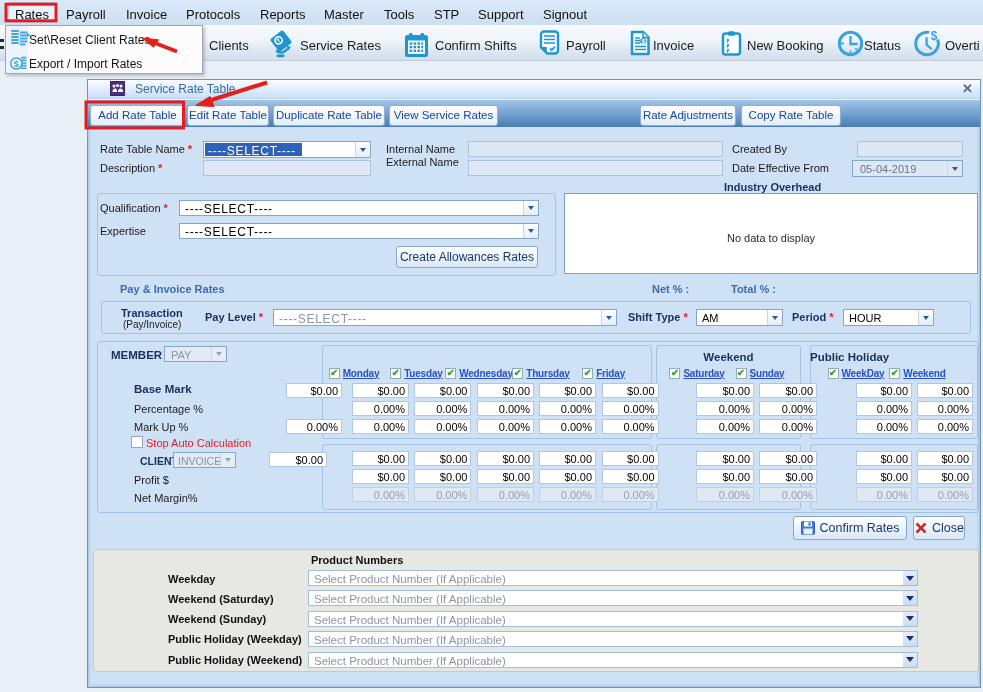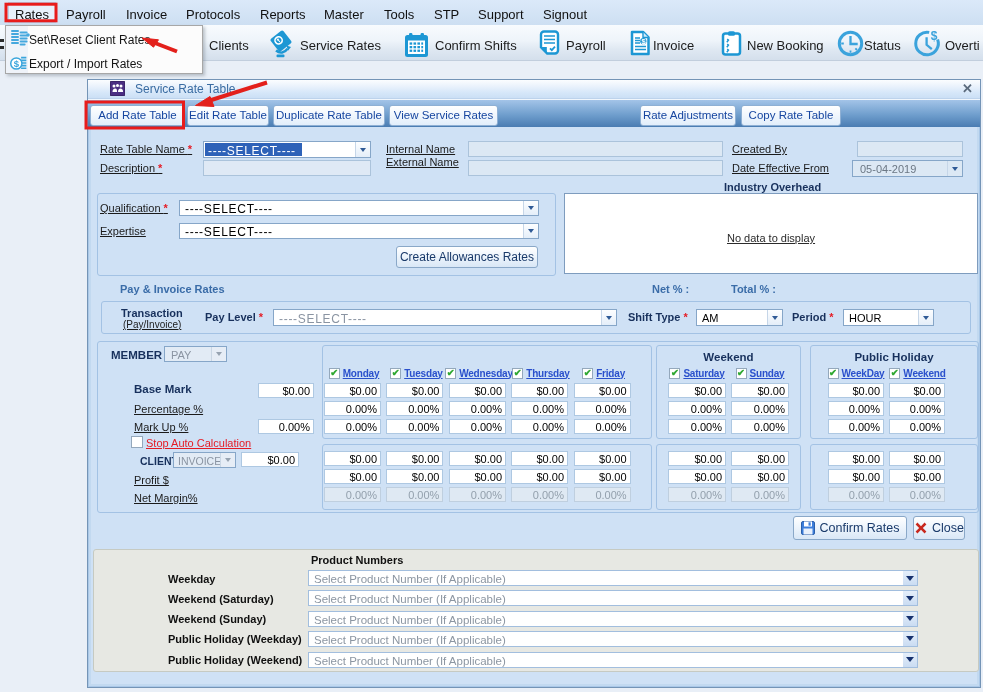--- a/index.html
+++ b/index.html
@@ -34,37 +34,37 @@
   background:linear-gradient(#fbfdff,#eaf2fc 35%,#d6e7f9 70%,#cbdff5); border-bottom:1px solid #bdd3ec; }
 #titletext { position:absolute; left:47px; top:2px; font-size:12px; color:#3a6ca2; }
 #closex { position:absolute; left:874px; top:1px; font-size:13px; font-weight:bold; color:#5a6a7c; }
 
 #tabstrip { position:absolute; left:0px; top:19px; width:892px; height:28px;
   background:linear-gradient(#a3c4e8,#6f9ecd 55%,#4a7cb2); border-top:1px solid #f0f6fc; }
 .tab { position:absolute; top:4.5px; height:21px; border:1px solid #8fb0d4; border-radius:3px;
   background:linear-gradient(#ffffff,#e2eefb); color:#1746a0; font-size:11.5px;
   display:flex; align-items:center; justify-content:center; white-space:nowrap; }
 
-.lbl { position:absolute; font-size:11px; color:#1b1b1b; white-space:nowrap;text-decoration:underline; }
+.lbl { position:absolute; font-size:11px; color:#1b1b1b; white-space:nowrap; }
 .blbl { position:absolute; font-size:11px; font-weight:bold; color:#17305c; white-space:nowrap; }
 .star { color:#e51b24; font-weight:bold; }
 .tbox { position:absolute; height:16px; background:#dce8f4; border:1px solid #abc3db; }
 .panel { position:absolute; border:1px solid #a3c2e4; border-radius:3px; }
 .combo { position:absolute; background:#fff; border:1px solid #86a6c8; font-size:11px; }
 .combo .ar { position:absolute; right:0; top:0; bottom:0; width:15px; border-left:1px solid #c6d6e8;
   background:linear-gradient(#fdfeff,#e4eef9); }
 .ar:after { content:""; position:absolute; left:50%; top:50%; margin:-2px 0 0 -3.5px;
   border-left:3.5px solid transparent; border-right:3.5px solid transparent; border-top:4.5px solid #2f5a96; }
 .sel { font-size:12px; letter-spacing:0.7px; }
 .dar:after { content:""; position:absolute; left:50%; top:50%; margin:-2.5px 0 0 -4.5px;
   border-left:4.5px solid transparent; border-right:4.5px solid transparent; border-top:5.5px solid #16316e; }
 .combo.dis .ar { border-left:1px solid #c9d6e4; }
 .combo.dis .ar:after { border-top-color:#97a3b1; }
 .gridin { position:absolute; width:57px; height:15px; background:#fff; border:1px solid #aec8e2;
-  font-size:11px; color:#000; text-align:right; padding:1px 3px 0 0; }
+  font-size:11px; color:#000; text-align:right; padding:1px 3px 0 0;margin-left:28px; }
 .gridin.dis { background:#dfe9f3; color:#93a0ad; border-color:#bfcfdf; }
 .cb { position:absolute; width:12px; height:12px; background:#fff; border:1px solid #94a8bc; }
 .daylink { font-size:10px; font-weight:bold; color:#2a50cc; text-decoration:underline; letter-spacing:-0.2px; white-space:nowrap; }
 .dayhdr { position:absolute; top:286px; height:14px; display:flex; align-items:center; justify-content:center; gap:3px; }
 .dayhdr .cb2 { width:11px; height:11px; background:#fff; border:1px solid #94a8bc; position:relative; flex:none; }
 .dayhdr .cb2:after { content:"✔"; position:absolute; left:0.5px; top:-1.5px; font-size:9.5px; color:#2fa832; font-weight:bold; }
 .btn { position:absolute; background:linear-gradient(#ffffff,#eef5fc 45%,#d9e7f6);
   border:1px solid #8aa8c8; border-radius:3px; color:#1a3a6a; font-size:12px;
   display:flex; align-items:center; justify-content:center; }
 .pcombo { position:absolute; width:610px; height:16px; background:#fff; border:1px solid #a2bede; font-size:11.5px; }
@@ -274,21 +274,21 @@
   </div>
 
   <div class="panel" style="left:9px;top:261px;width:882px;height:172px"></div>
   <div class="panel" style="left:234px;top:265px;width:330px;height:94px"></div>
   <div class="panel" style="left:234px;top:364px;width:330px;height:66px"></div>
   <div class="panel" style="left:568px;top:265px;width:145px;height:94px"></div>
   <div class="panel" style="left:568px;top:364px;width:145px;height:66px"></div>
   <div class="panel" style="left:722px;top:265px;width:168px;height:94px"></div>
   <div class="panel" style="left:722px;top:364px;width:168px;height:66px"></div>
   <div class="blbl" style="left:568px;top:271px;width:145px;text-align:center;font-size:11.5px">Weekend</div>
-  <div class="blbl" style="left:722px;top:271px;width:168px;text-align:center;font-size:11.5px">Public Holiday</div>
+  <div class="blbl" style="left:722px;top:271px;width:168px;font-size:11.5px">Public Holiday</div>
   <div class="dayhdr" style="left:234px;width:64px">
       <span class="cb2"></span>
       <span class="daylink">Monday</span>
     </div>
   <div class="dayhdr" style="left:296.4px;width:64px">
       <span class="cb2"></span>
       <span class="daylink">Tuesday</span>
     </div>
   <div class="dayhdr" style="left:359px;width:64px">
       <span class="cb2"></span>

